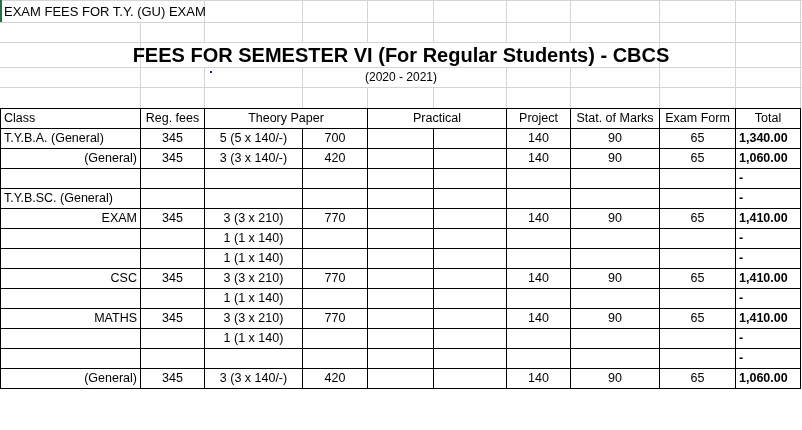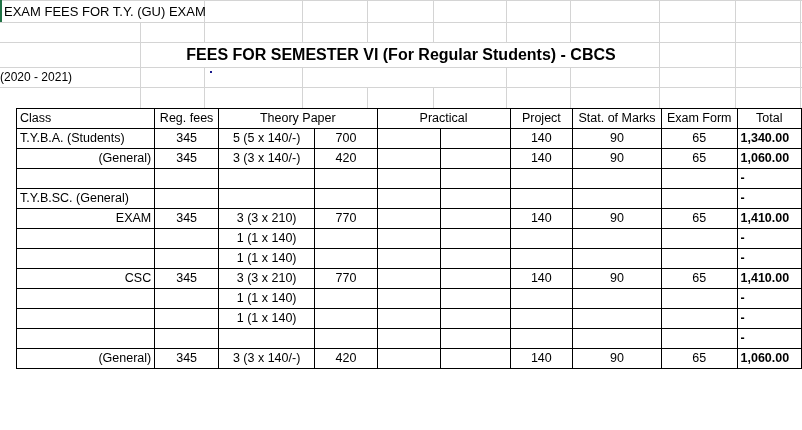--- a/index.html
+++ b/index.html
@@ -4,27 +4,27 @@
 <style>
   html, body { margin:0; padding:0; background:#ffffff; }
   body { width:802px; height:430px; overflow:hidden; position:relative;
          font-family:"Liberation Sans", sans-serif; font-size:12px; color:#000; }
   .sheet { position:absolute; left:0; top:0; width:802px; height:430px; }
   .grid-v { position:absolute; top:0; width:1px; height:108px; background:#d4d4d4; }
   .grid-h { position:absolute; left:0; width:802px; height:1px; background:#d4d4d4; }
   .topcell { position:absolute; left:4px; top:2px; height:20px; line-height:20px; font-size:13px; }
   .sel-edge { position:absolute; left:0; top:0; width:2px; height:22px; background:#217346; }
   .title { position:absolute; left:0; width:802px; top:44px; text-align:center;
-           font-weight:bold; font-size:16px; line-height:22px; padding-left:0; }
+           font-weight:bold; font-size:20px; line-height:22px; padding-left:0; }
   .title span { position:relative; left:0; }
-  .subtitle { position:absolute; left:0; width:802px; top:68px; 
+  .subtitle { position:absolute; left:0; width:802px; top:68px; text-align:center;
               font-size:12px; line-height:18px; }
   .dot { position:absolute; left:210px; top:71px; width:2px; height:2px; background:#1a1a8c; }
 
-  table.fees { position:absolute; left:16px; top:108px; border-collapse:collapse; table-layout:fixed;padding-left:10px; }
+  table.fees { position:absolute; left:0; top:108px; border-collapse:collapse; table-layout:fixed;padding-left:10px; }
   table.fees td { border:1px solid #000; height:19px; padding:0 3px; font-size:12.5px;
                   line-height:19px; white-space:nowrap; overflow:hidden; }
   table.fees td.c { text-align:center; }
   table.fees td.r { text-align:right; }
   table.fees td.l { text-align:left; }
   table.fees td.tot { text-align:left; font-weight:bold; padding-right:4px; }
 </style>
 </head>
 <body>
 
@@ -77,21 +77,21 @@
       <td class="c" colspan="2">Theory Paper</td>
       <td class="c" colspan="2">Practical</td>
       <td class="c">Project</td>
       <td class="c">Stat. of Marks</td>
       <td class="c">Exam Form</td>
       <td class="c">Total</td>
     </tr>
     </tbody>
       <tbody id="rows">
         <tr>
-          <td class="l">T.Y.B.A. (Students)</td>
+          <td class="l">T.Y.B.A. (General)</td>
           <td class="c">345</td>
           <td class="c">5 (5 x 140/-)</td>
           <td class="c">700</td>
           <td class="c"></td>
           <td class="c"></td>
           <td class="c">140</td>
           <td class="c">90</td>
           <td class="c">65</td>
           <td class="tot">1,340.00</td>
         </tr>
@@ -183,20 +183,32 @@
           <td class="r"></td>
           <td class="c"></td>
           <td class="c">1 (1 x 140)</td>
           <td class="c"></td>
           <td class="c"></td>
           <td class="c"></td>
           <td class="c"></td>
           <td class="c"></td>
           <td class="c"></td>
           <td class="tot">-</td>
+        </tr>
+        <tr>
+          <td class="r">MATHS</td>
+          <td class="c">345</td>
+          <td class="c">3 (3 x 210)</td>
+          <td class="c">770</td>
+          <td class="c"></td>
+          <td class="c"></td>
+          <td class="c">140</td>
+          <td class="c">90</td>
+          <td class="c">65</td>
+          <td class="tot">1,410.00</td>
         </tr>
         <tr>
           <td class="r"></td>
           <td class="c"></td>
           <td class="c">1 (1 x 140)</td>
           <td class="c"></td>
           <td class="c"></td>
           <td class="c"></td>
           <td class="c"></td>
           <td class="c"></td>

